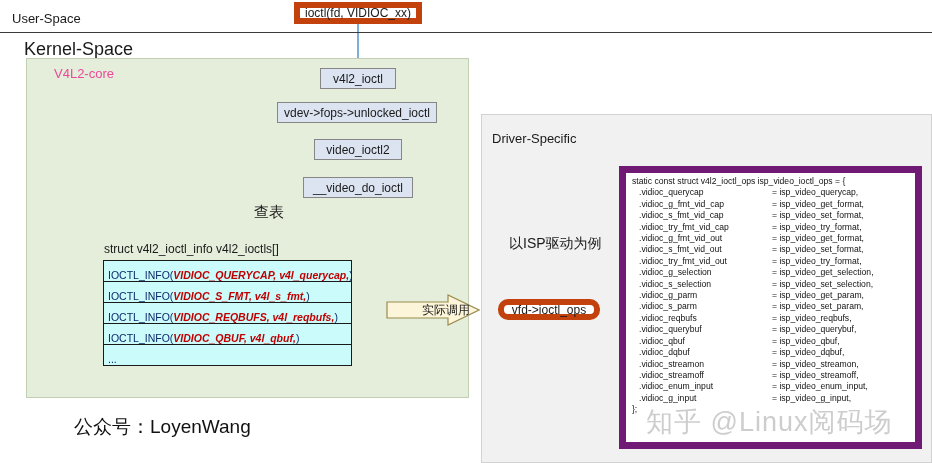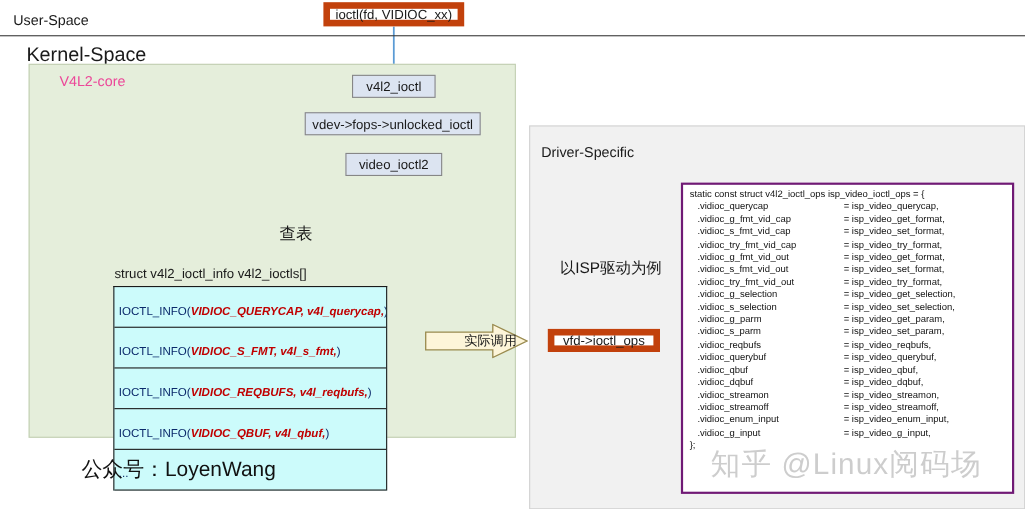--- a/index.html
+++ b/index.html
@@ -83,48 +83,47 @@
     align-items: center;
     justify-content: center;
     white-space: nowrap;
     line-height: 1;
   }
   #box-ioctl-entry { left: 294px; top: 2px;  width: 128px; height: 22px; }
   #box-v4l2-ioctl  { left: 320px; top: 68px; width: 76px;  height: 21px; }
   #box-unlocked    { left: 277px; top: 102px;width: 160px; height: 21px; }
   #box-video-ioctl2{ left: 314px; top: 139px;width: 88px;  height: 21px; }
   #box-do-ioctl    { left: 303px; top: 177px;width: 110px; height: 21px; }
-  #box-vfd-ioctl-ops { left: 498px; top: 299px; width: 102px; height: 21px; }
+  #box-vfd-ioctl-ops { left: 498px; top: 299px; width: 102px; height: 21px; border-radius: 10px; }
 
   
   #struct-table-caption {
     left: 104px; top: 242px;
     font-size: 12px; color: #1a1a1a;
     white-space: nowrap;
   }
   #ioctl-table {
     left: 103px; top: 260px;
     width: 249px;
     border: 1px solid #1a1a1a;
     border-bottom: none;
     box-sizing: border-box;
     background: #ccfbfb;
   }
   #ioctl-table .trow {
     height: 21px;
     border-bottom: 1px solid #1a1a1a;
     box-sizing: border-box;
     display: flex;
-    align-items: flex-start;
+    align-items: flex-end;
     padding-left: 4px;
     font-size: 10.5px;
     color: #0b2a6b;
     white-space: nowrap;
     overflow: hidden;
-    margin-top: 16px;
   }
   #ioctl-table .trow .macro { color: #0b2a6b; }
   #ioctl-table .trow .args  {
     color: #c00000;
     font-style: italic;
     font-weight: bold;
   }
 
   
   #lookup-table-label {
@@ -146,21 +145,21 @@
     font-size: 12px; color: #1a1a1a;
     white-space: nowrap;
     margin-left: 25px;
   }
 
   
   #code-block {
     left: 619px; top: 166px;
     width: 303px; height: 283px;
     background: #ffffff;
-    border: 2px solid #701a75;
+    border: 7px solid #701a75;
     box-sizing: border-box;
     padding: 3px 0 0 6px;
     font-size: 8.6px;
     line-height: 11.4px;
     color: #111111;
     overflow: hidden;
   }
   #code-block .code-head,
   #code-block .code-tail {
     white-space: nowrap;
@@ -222,20 +221,21 @@
 
   <div class="abs" id="v4l2-core-panel"></div>
   <div class="abs" id="v4l2-core-title">V4L2-core</div>
   <div class="abs" id="driver-specific-panel"></div>
   <div class="abs" id="driver-specific-title">Driver-Specific</div>
 
   <div class="abs plainbox" id="box-ioctl-entry">ioctl(fd, VIDIOC_xx)</div>
   <div class="abs flowbox" id="box-v4l2-ioctl">v4l2_ioctl</div>
   <div class="abs flowbox" id="box-unlocked">vdev-&gt;fops-&gt;unlocked_ioctl</div>
   <div class="abs flowbox" id="box-video-ioctl2">video_ioctl2</div>
+  <div class="abs flowbox" id="box-do-ioctl">__video_do_ioctl</div>
 
   <div class="abs" id="lookup-table-label">查表</div>
   <div class="abs" id="struct-table-caption">struct v4l2_ioctl_info v4l2_ioctls[]</div>
   <div class="abs" id="ioctl-table">
       <div class="trow">
         <span class="macro">IOCTL_INFO(</span>
         <span class="args">VIDIOC_QUERYCAP, v4l_querycap,</span>
         <span class="macro"> )</span>
       </div>
       <div class="trow">

